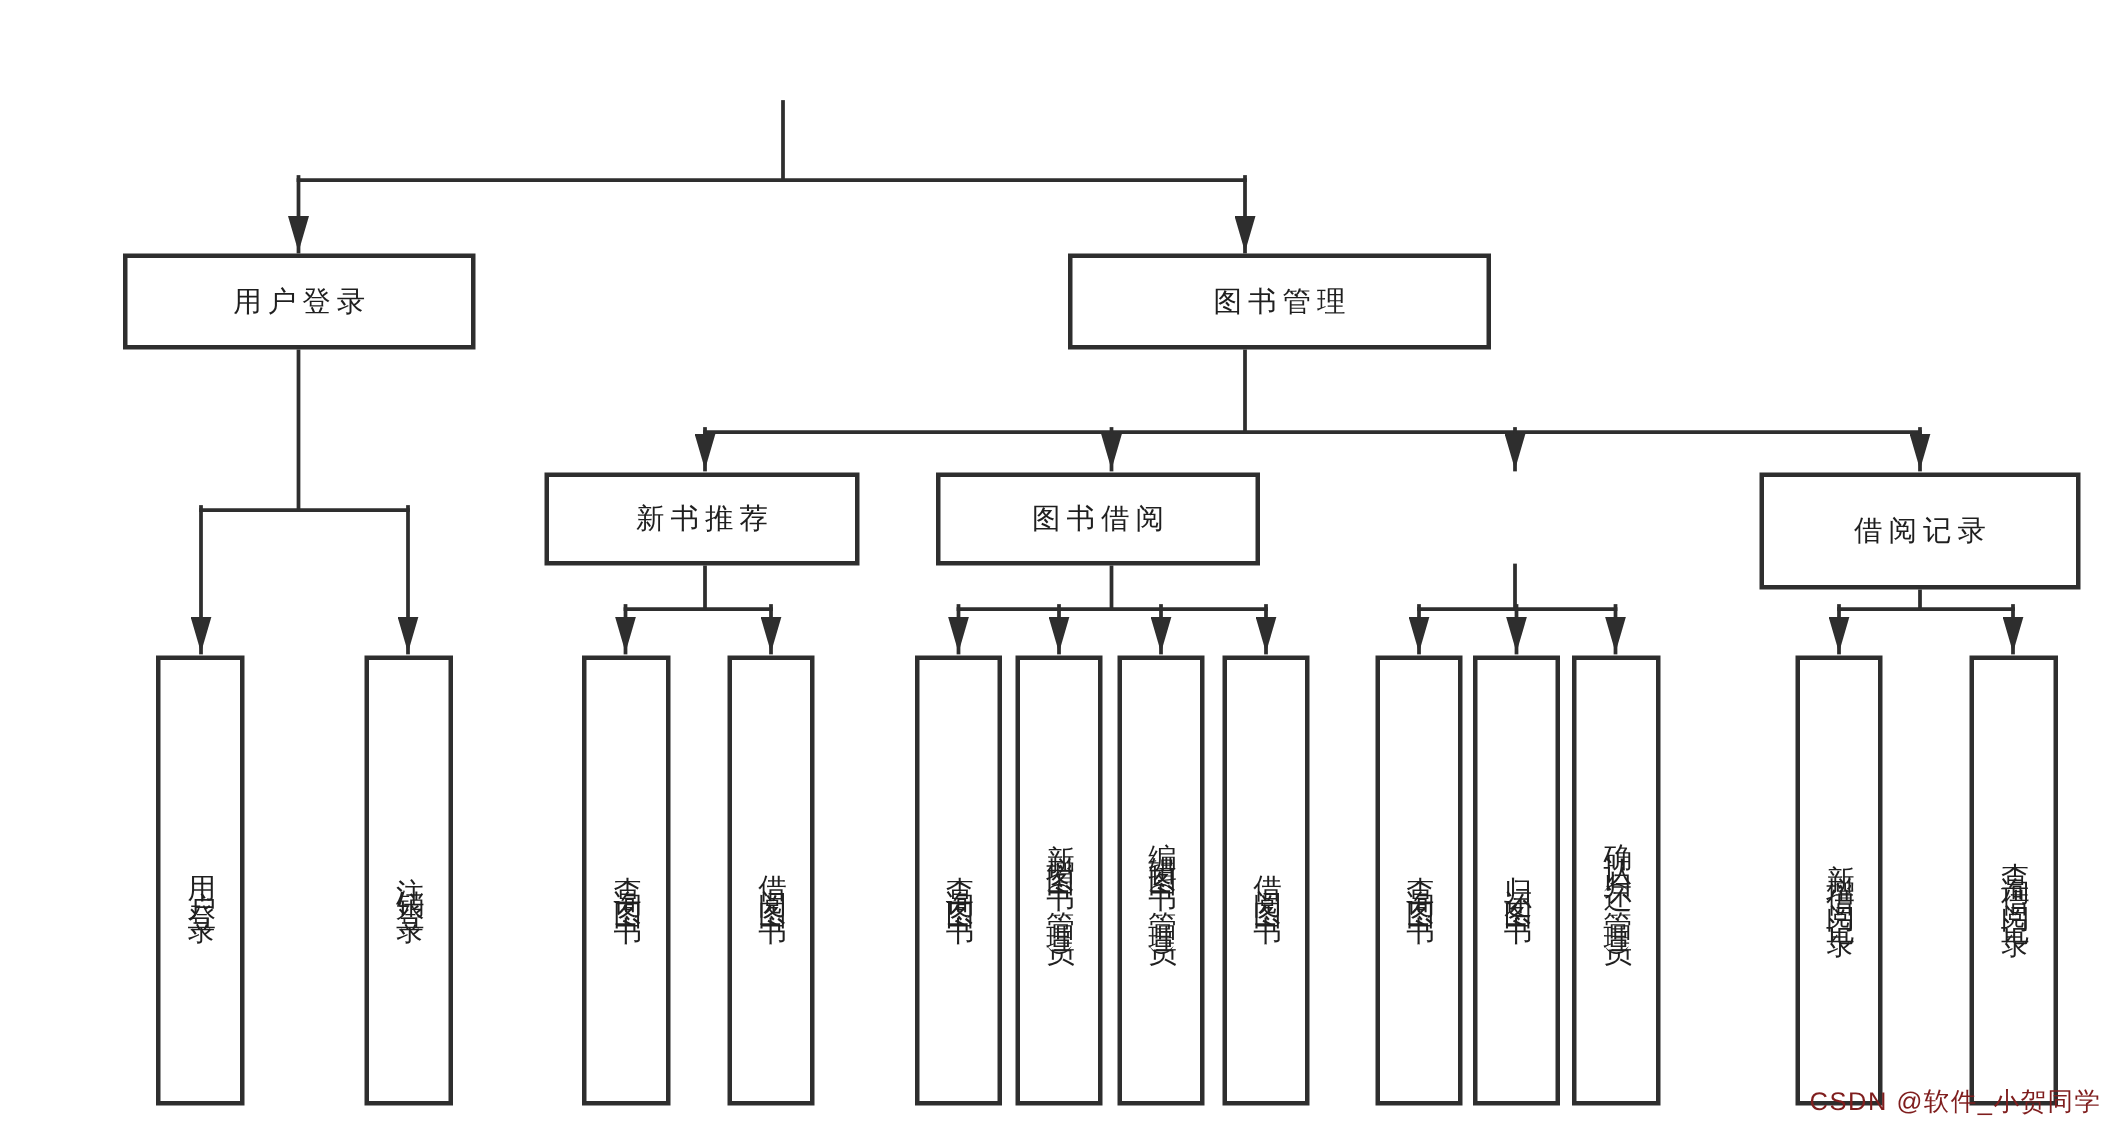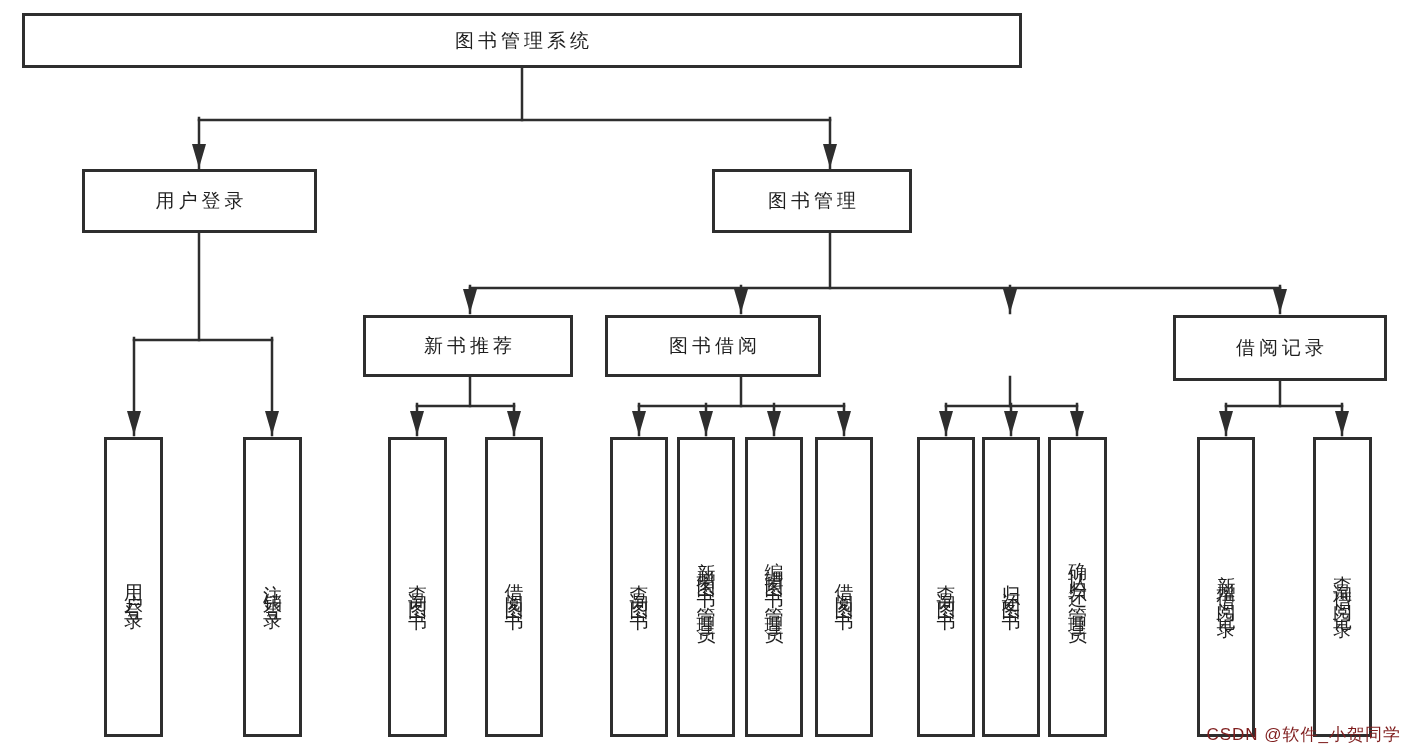--- a/index.html
+++ b/index.html
@@ -98,38 +98,35 @@
       <path d="M1011,404 L1011,435" marker-end="url(#arrow)"></path>
       <path d="M1077,404 L1077,435" marker-end="url(#arrow)"></path>
 
       <path d="M1280,377 L1280,406"></path>
       <path d="M1226,406 L1342,406"></path>
       <path d="M1226,404 L1226,435" marker-end="url(#arrow)"></path>
       <path d="M1342,404 L1342,435" marker-end="url(#arrow)"></path>
     </g>
   </svg>
 
-  <div class="node" style="left:22px; top:13px; width:1000px; height:55px;">
-    <span class="hlabel">图书管理系统</span>
-  </div>
 
   <div class="node" style="left:82px; top:169px; width:235px; height:64px;">
     <span class="hlabel">用户登录</span>
   </div>
-  <div class="node" style="left:712px; top:169px; width:200px; height:64px;">
+  <div class="node" style="left:712px; top:169px; width:282px; height:64px;">
     <span class="hlabel">图书管理</span>
   </div>
 
   <div class="node" style="left:363px; top:315px; width:210px; height:62px;">
     <span class="hlabel">新书推荐</span>
   </div>
-  <div class="node" style="left:605px; top:315px; width:216px; height:62px;">
+  <div class="node" style="left:624px; top:315px; width:216px; height:62px;">
     <span class="hlabel">图书借阅</span>
   </div>
-  <div class="node" style="left:1173px; top:315px; width:214px; height:66px;">
+  <div class="node" style="left:1173px; top:315px; width:214px; height:78px;">
     <span class="hlabel">借阅记录</span>
   </div>
 
   <div class="node" style="left:104px; top:437px; width:59px; height:300px;">
     <span class="vlabel">用户登录</span>
   </div>
   <div class="node" style="left:243px; top:437px; width:59px; height:300px;">
     <span class="vlabel">注销登录</span>
   </div>
 

